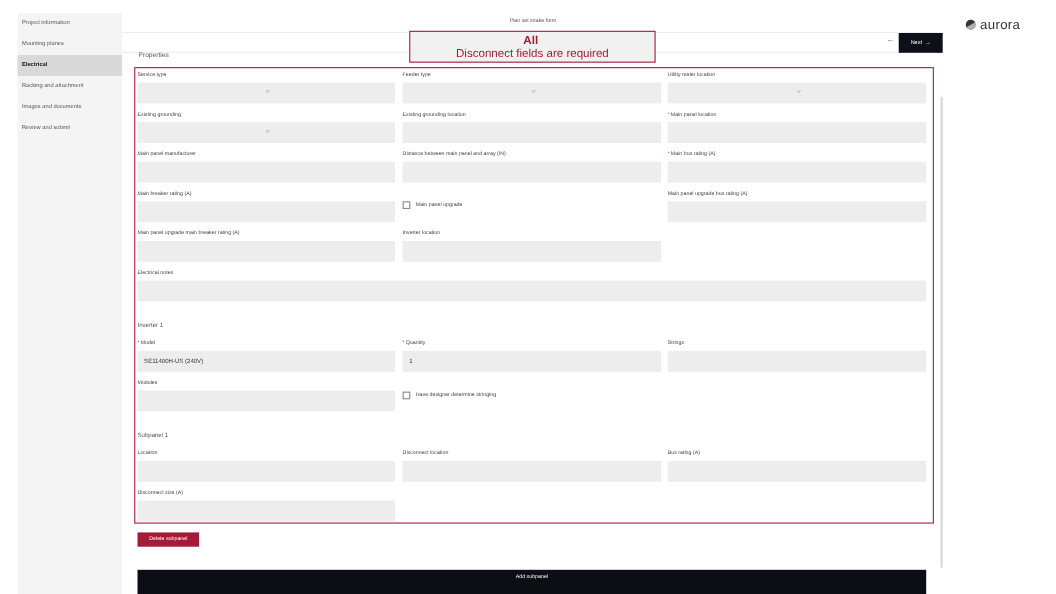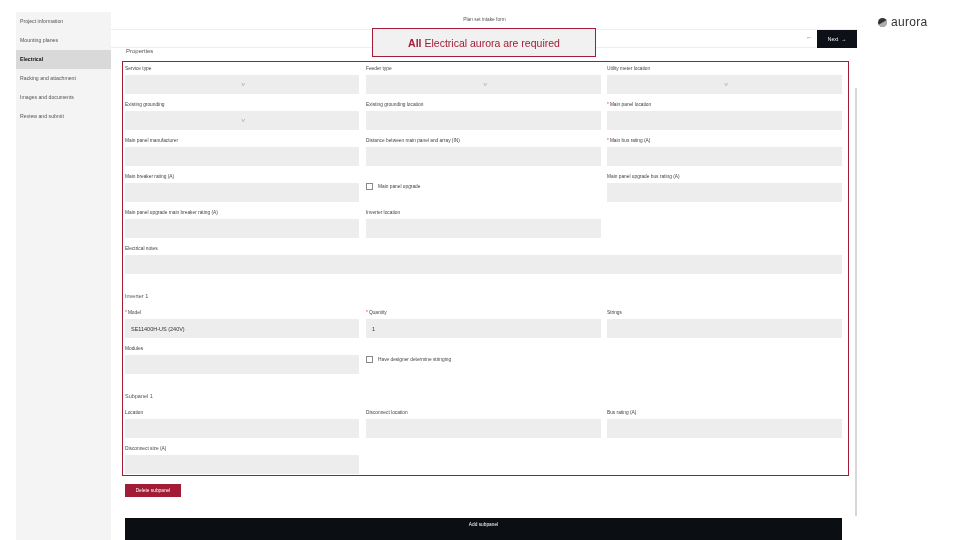--- a/index.html
+++ b/index.html
@@ -18,21 +18,21 @@
   .back-arrow { position: absolute; left: 695px; top: 3px; font-size: 7px; color: #777; cursor: pointer; }
   .next-btn { position: absolute; left: 706px; top: 0px; width: 40px; height: 18px; background: #0d1117; color: #fff; font-size: 5px; display: flex; align-items: center; justify-content: center; gap: 3px; cursor: pointer; }
 
   
   .logo { position: absolute; left: 878px; top: 15px; display: flex; align-items: center; gap: 4px; }
   .logo-mark { width: 9px; height: 9px; border-radius: 50%; background: #333; position: relative; overflow: hidden; }
   .logo-mark::after { content: ""; position: absolute; left: 1px; top: 4px; width: 10px; height: 6px; background: #fff; transform: rotate(-30deg); opacity: .6; }
   .logo-text { font-size: 12px; color: #333; letter-spacing: .3px; }
 
   
-  .callout { position: absolute; background: #f1f1f1; border: 1px solid #a31c36; color: #a31c36; font-size: 10.5px; display: flex; align-items: center; justify-content: center; }
+  .callout { position: absolute; background: #f1f1f1; border: 1px solid #a31c36; color: #a31c36; font-size: 10.5px; display: flex; align-items: center; justify-content: center; flex-direction: column; }
   .callout b { font-weight: bold; margin-right: 3px; }
   .callout-top { left: 372px; top: 28px; width: 224px; height: 29px; }
   .callout-bottom { left: 376px; top: 488px; width: 218px; height: 27px; }
 
   .props-label { position: absolute; left: 126px; top: 48px; font-size: 6px; color: #555; }
 
   
   .frame { position: absolute; left: 122px; top: 61px; width: 727px; height: 415px; border: 1px solid #a31c36; }
 
   .field-label { position: absolute; font-size: 4.8px; color: #444; }
@@ -170,15 +170,15 @@
   <div class="field-label" style="left:125px;top:446px">Disconnect size (A)</div>
   <div class="input" style="left:125px;top:455px;width:234px"></div>
 
   <div class="delete-btn">Delete subpanel</div>
   <div class="add-btn">Add subpanel</div>
 
   <div class="scrollbar"></div>
 
   <div class="callout callout-top">
     <b>All</b>
-    <span>Electrical aurora are required</span>
+    <span>Disconnect fields are required</span>
   </div>
 </div>
 
 </body></html>

